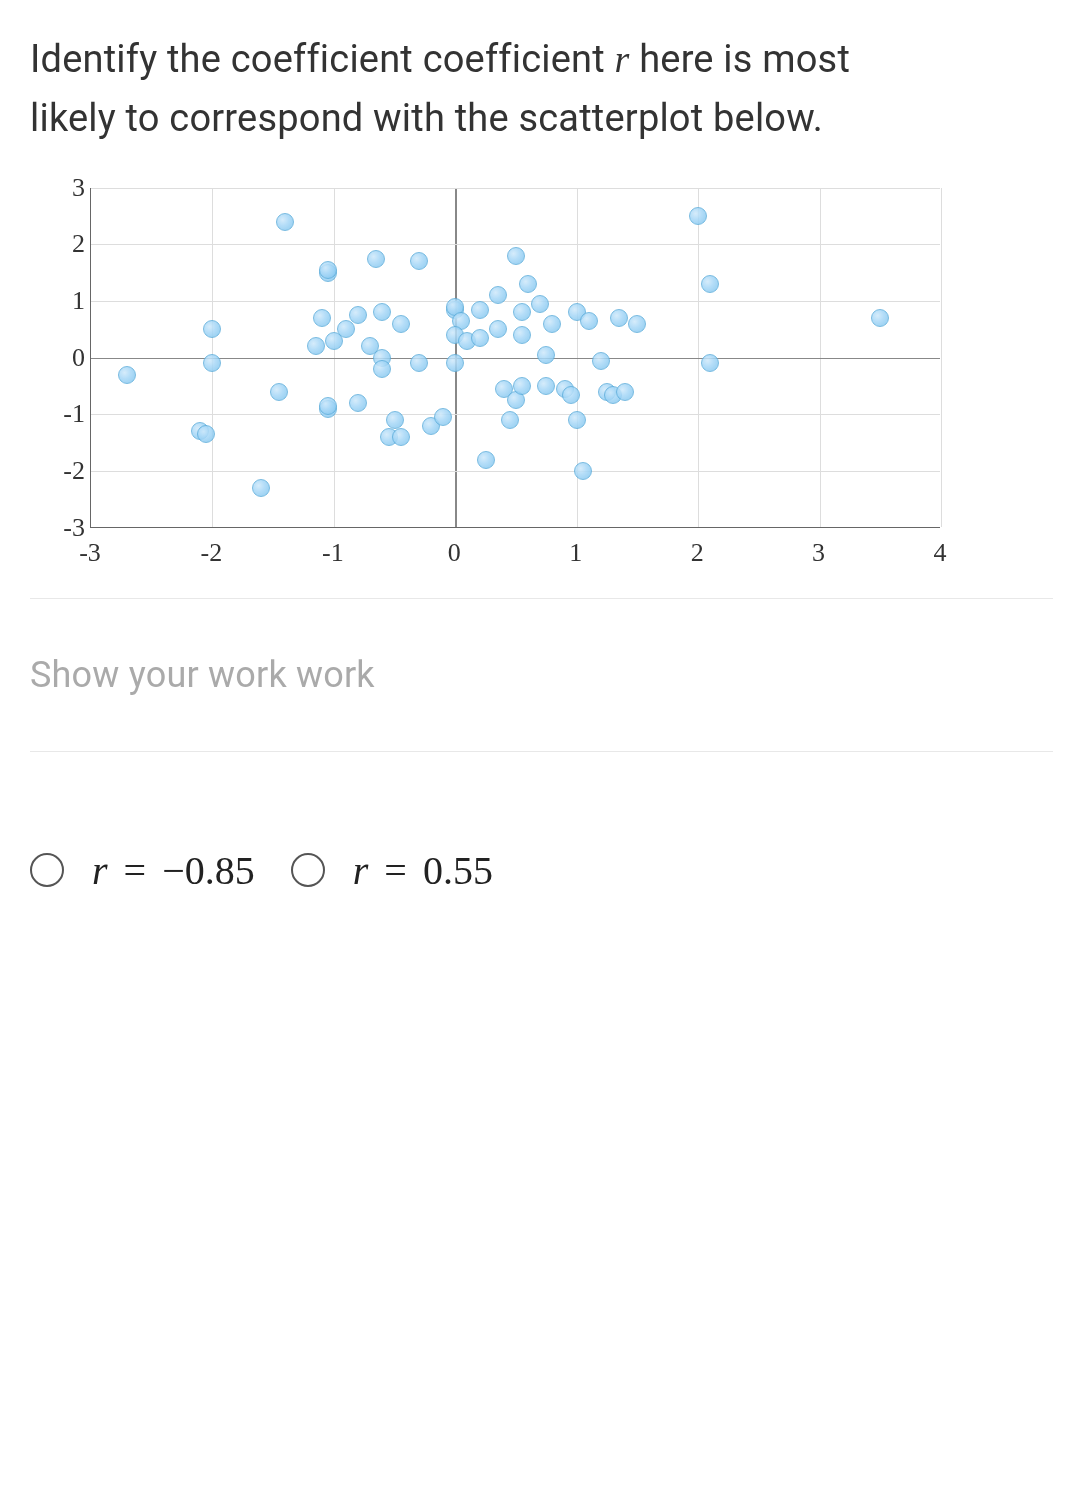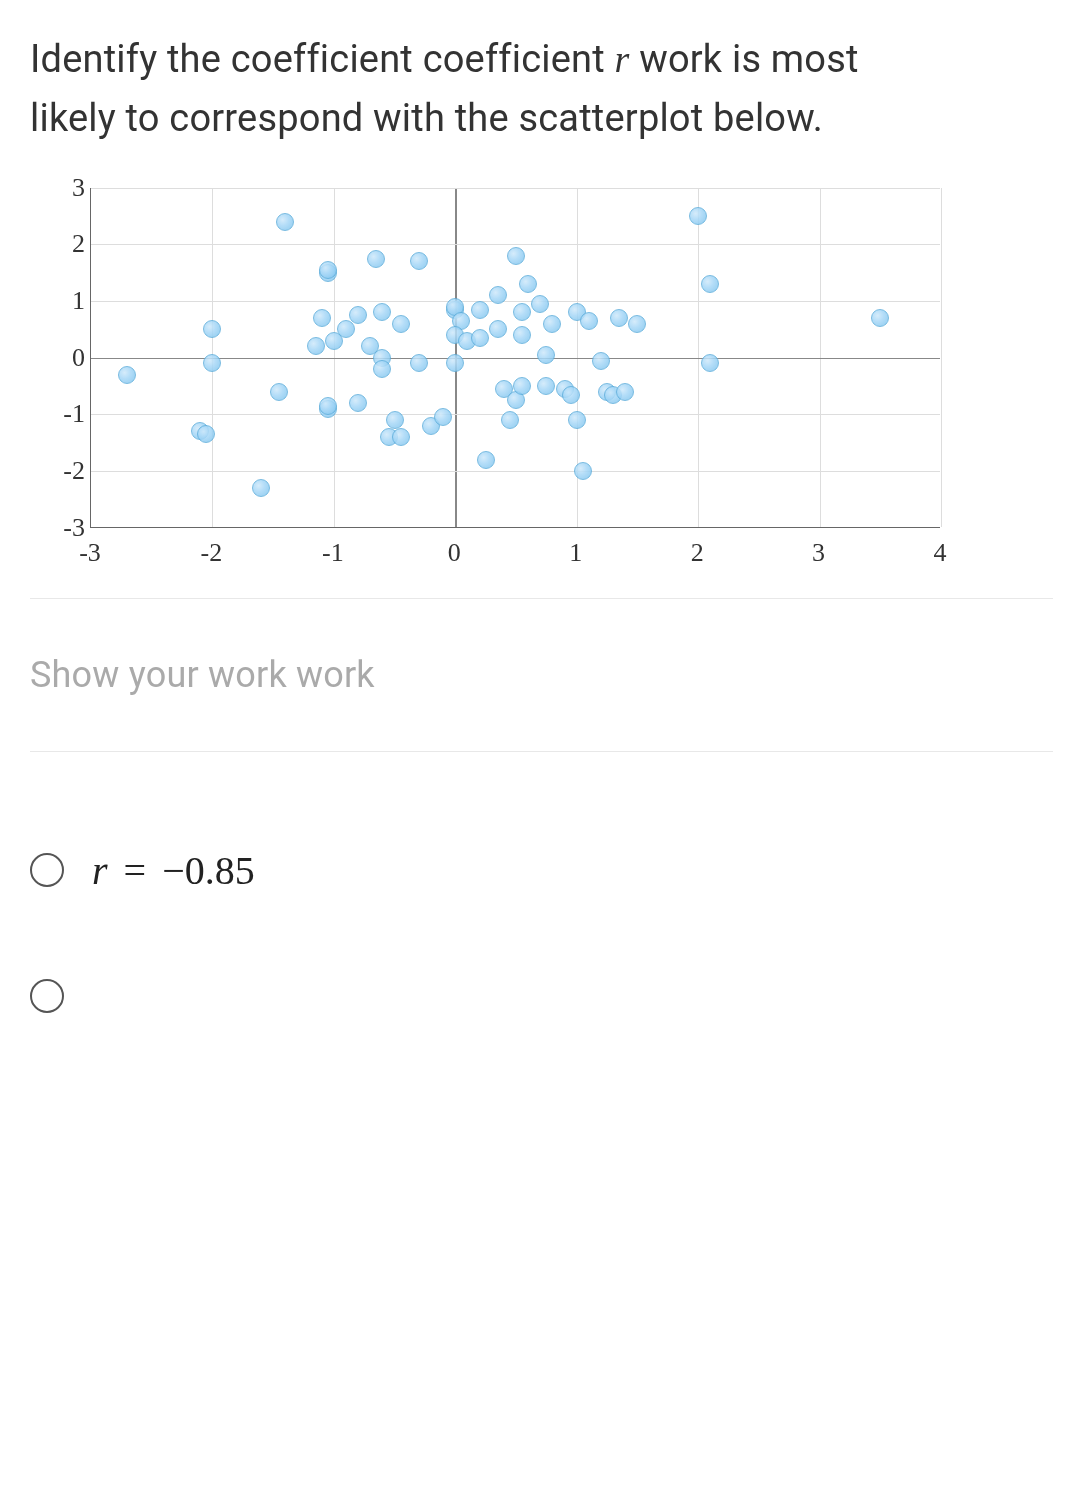--- a/index.html
+++ b/index.html
@@ -77,21 +77,21 @@
   }
   .work-area {
     color: #aaa;
     font-size: 36px;
     padding: 55px 0 55px 0;
     letter-spacing: 0.2px;
   }
   .choices {
     margin-top: 95px;
     display: grid;
-    grid-template-columns: 1fr;
+    grid-template-columns: 1fr 1fr 1fr 1fr;
     row-gap: 85px;
     column-gap: 20px;
   }
   .choice {
     display: flex;
     align-items: center;
     gap: 28px;
     font-family: Georgia, 'Times New Roman', serif;
     font-size: 40px;
     color: #222;
@@ -103,21 +103,21 @@
     border-radius: 50%;
     flex-shrink: 0;
   }
   .choice .var { font-style: italic; }
   .choice .eq { margin: 0 6px; }
 </style>
 </head>
 <body>
 
 <div class="question-text">
-  <span>Identify the coefficient coefficient </span><span class="ital">r</span><span> work is most</span><br>
+  <span>Identify the coefficient coefficient </span><span class="ital">r</span><span> here is most</span><br>
   <span>likely to correspond with the scatterplot below.</span>
 </div>
 
 <div class="chart-wrap">
   <div class="chart" id="chart">
     <div class="plot-area" id="plot">
         <div class="grid-v" style="left: 121.429px;"></div>
         <div class="grid-v" style="left: 242.857px;"></div>
         <div class="axis-zero-v" style="left: 364.286px;"></div>
         <div class="grid-v" style="left: 485.714px;"></div>
@@ -225,14 +225,15 @@
 </div>
 <hr class="divider">
 
 <div class="choices">
   <div class="choice">
     <span class="radio"></span>
     <span><span class="var">r</span><span class="eq"> = </span><span>−0.85</span></span>
   </div>
   <div class="choice">
     <span class="radio"></span>
+    <span><span class="var">r</span><span class="eq"> = </span><span>0.55</span></span>
   </div>
 </div>
 
 </body></html>

